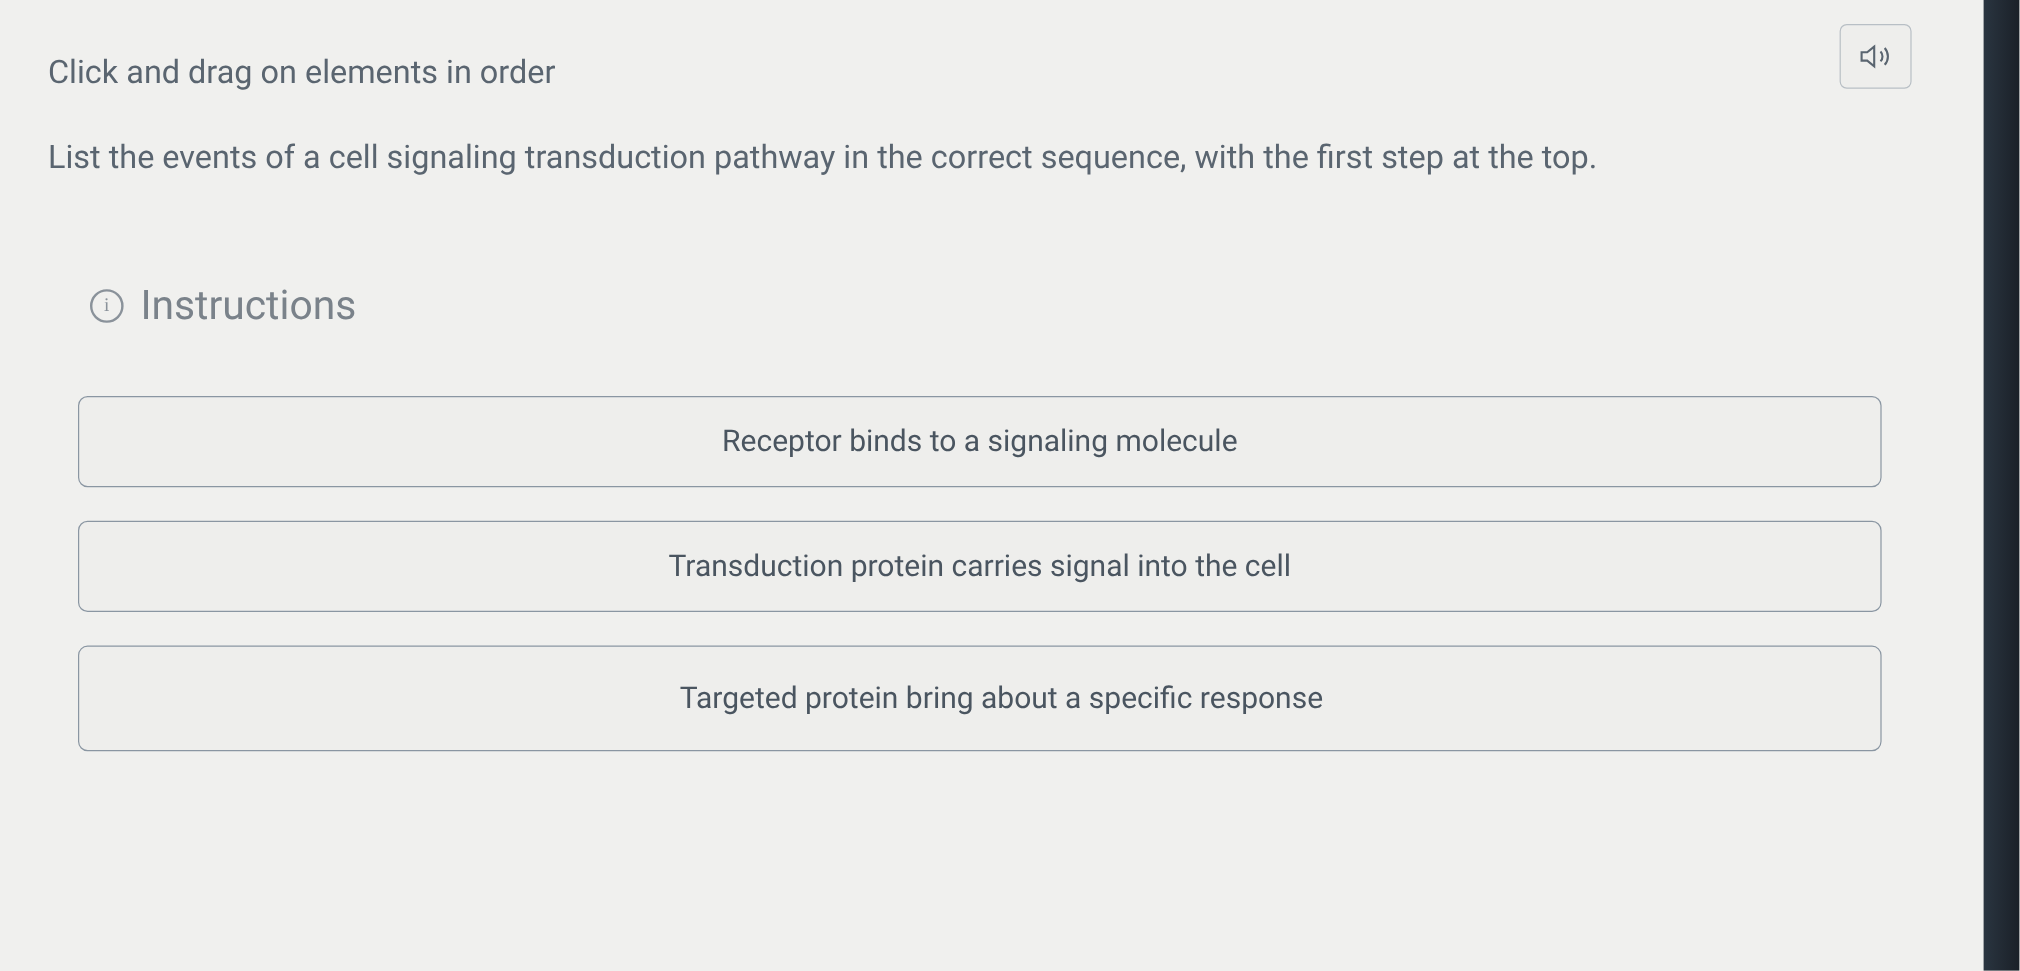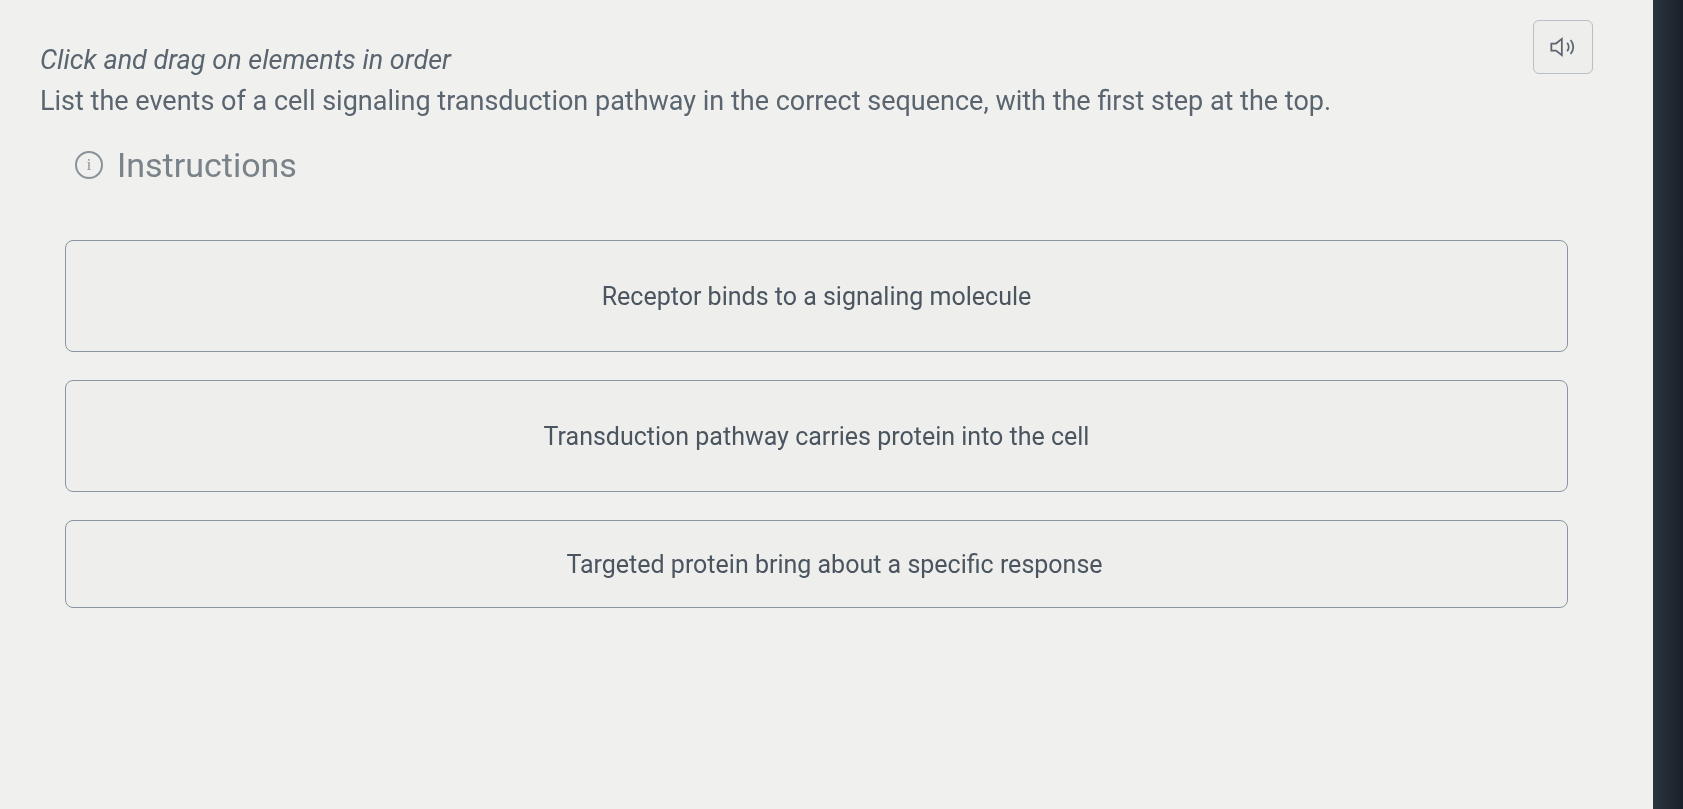--- a/index.html
+++ b/index.html
@@ -29,27 +29,27 @@
     }
     .header-row {
       display: flex;
       justify-content: space-between;
       align-items: flex-start;
     }
     .instruction-text {
       font-size: 27px;
       color: #5a6570;
       line-height: 1.5;
-      font-style: italic;
+      margin-bottom: 30px;
     }
     .question-text {
       font-size: 27px;
       color: #5a6570;
       line-height: 1.5;
-      margin-bottom: 24px;
+      margin-bottom: 84px;
       max-width: 1480px;
     }
     .audio-button {
       border: 1.5px solid #b8bfc5;
       border-radius: 6px;
       width: 60px;
       height: 54px;
       display: flex;
       align-items: center;
       justify-content: center;
@@ -92,21 +92,21 @@
     }
     .items-container {
       padding: 0 25px;
       display: flex;
       flex-direction: column;
       gap: 28px;
     }
     .drag-item {
       border: 1.5px solid #8a96a2;
       border-radius: 8px;
-      height: 112px;
+      height: 76px;
       display: flex;
       align-items: center;
       justify-content: center;
       background: #eeeeec;
       cursor: grab;
       font-size: 25px;
       color: #4a5560;
     }
     .drag-item:last-child {
       height: 88px;
@@ -137,19 +137,19 @@
   <div class="instructions-row">
     <div class="info-icon">i</div>
     <div class="instructions-label">Instructions</div>
   </div>
 
   <div class="items-container">
     <div class="drag-item">
       <span>Receptor binds to a signaling molecule</span>
     </div>
     <div class="drag-item">
-      <span>Transduction pathway carries protein into the cell</span>
+      <span>Transduction protein carries signal into the cell</span>
     </div>
     <div class="drag-item">
       <span>Targeted protein bring about a specific response</span>
     </div>
   </div>
 </div>
 
 </body></html>

